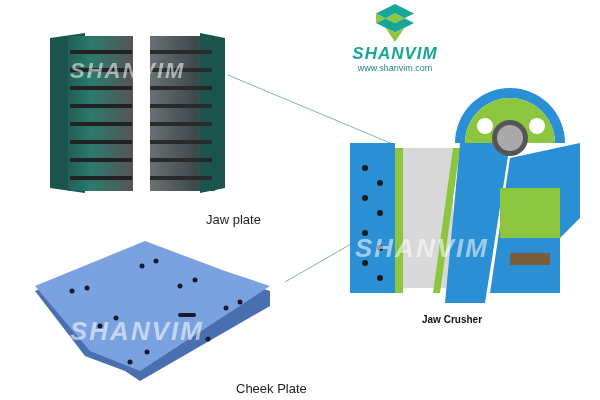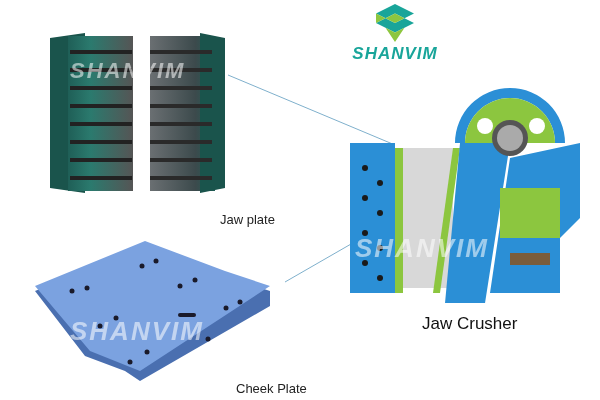--- a/index.html
+++ b/index.html
@@ -3,34 +3,35 @@
 <meta charset="utf-8">
 <style>
   html, body { margin:0; padding:0; }
   body { width:600px; height:400px; background:#ffffff; position:relative; overflow:hidden; font-family:"Liberation Sans", sans-serif; }
   .abs { position:absolute; }
   .logo { left:340px; top:4px; width:110px; height:70px; text-align:center; }
   .logo-mark { position:absolute; left:36px; top:0; width:38px; height:38px; }
   .logo-name { position:absolute; left:0; top:40px; width:110px; text-align:center; color:#19a59a; font-weight:bold; font-style:italic; font-size:17px; letter-spacing:1px; }
   .logo-url { position:absolute; left:0; top:59px; width:110px; text-align:center; color:#1d8a80; font-size:9px; }
   .label { color:#222; font-size:13px; }
-  .label-bold { color:#111; font-size:17px; font-weight:normal; }
+  .label-bold { color:#111; font-size:10px; font-weight:bold; }
   .watermark { color:rgba(255,255,255,0.55); font-weight:bold; font-style:italic; letter-spacing:2px; }
 </style>
 </head>
 <body>
 
 <div class="abs logo">
   <svg class="logo-mark" viewBox="0 0 40 40">
     <polygon points="20,0 40,10 30,15 20,10 10,15 20,20 30,15 40,20 20,30 0,20 10,15 0,10" fill="#19a59a"></polygon>
     <polygon points="20,10 30,15 20,20 10,15" fill="#8dc63f"></polygon>
     <polygon points="10,25 20,30 30,25 20,40 " fill="#8dc63f"></polygon>
     <polygon points="0,10 10,15 0,20" fill="#8dc63f"></polygon>
   </svg>
   <div class="logo-name">SHANVIM</div>
+  <div class="logo-url">www.shanvim.com</div>
 </div>
 
 <div class="abs" style="left:40px; top:28px; width:190px; height:170px;">
   <svg width="190" height="170" viewBox="0 0 190 170">
     <defs>
       <linearGradient id="lp" x1="0" x2="1">
         <stop offset="0" stop-color="#1f5f57"></stop>
           <stop offset="0.35" stop-color="#2b7a6e"></stop>
           <stop offset="1" stop-color="#555"></stop>
       </linearGradient>
@@ -60,21 +61,21 @@
       <rect x="110" y="58" width="62" height="4"></rect>
         <rect x="110" y="76" width="62" height="4"></rect>
       <rect x="110" y="94" width="62" height="4"></rect>
         <rect x="110" y="112" width="62" height="4"></rect>
       <rect x="110" y="130" width="62" height="4"></rect>
         <rect x="110" y="148" width="62" height="4"></rect>
     </g>
   </svg>
   <div class="abs watermark" style="left:30px; top:30px; font-size:22px;">SHANVIM</div>
 </div>
-<div class="abs label" style="left:220px; top:212px;">Jaw plate</div>
+<div class="abs label" style="left:206px; top:212px;">Jaw plate</div>
 
 <div class="abs" style="left:30px; top:236px; width:240px; height:150px;">
   <svg width="240" height="150" viewBox="0 0 240 150">
     <polygon points="5,55 115,10 195,40 240,55 240,70 110,145 95,135 55,120 5,55" fill="#4a6fb0"></polygon>
     <polygon points="5,50 115,5 195,35 240,50 110,135 60,115" fill="#7ba2e0"></polygon>
     <g fill="#1a1a2a">
       <circle cx="112" cy="30" r="2.5"></circle>
         <circle cx="126" cy="25" r="2.5"></circle>
       <circle cx="42" cy="55" r="2.5"></circle>
         <circle cx="57" cy="52" r="2.5"></circle>

